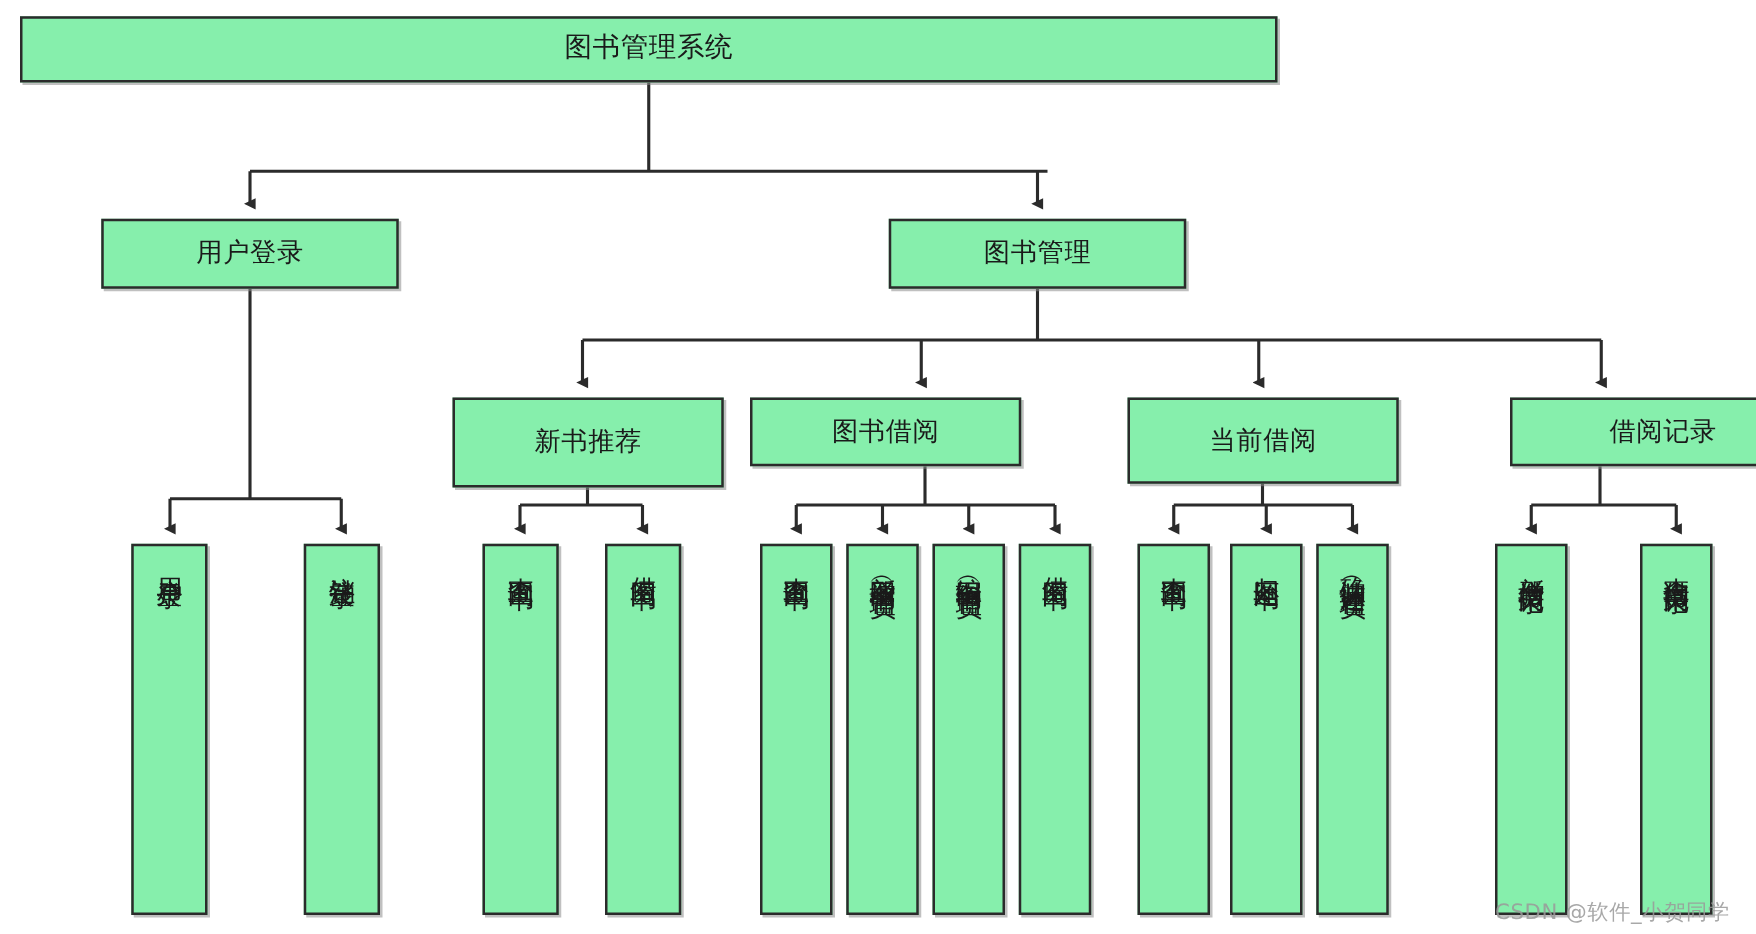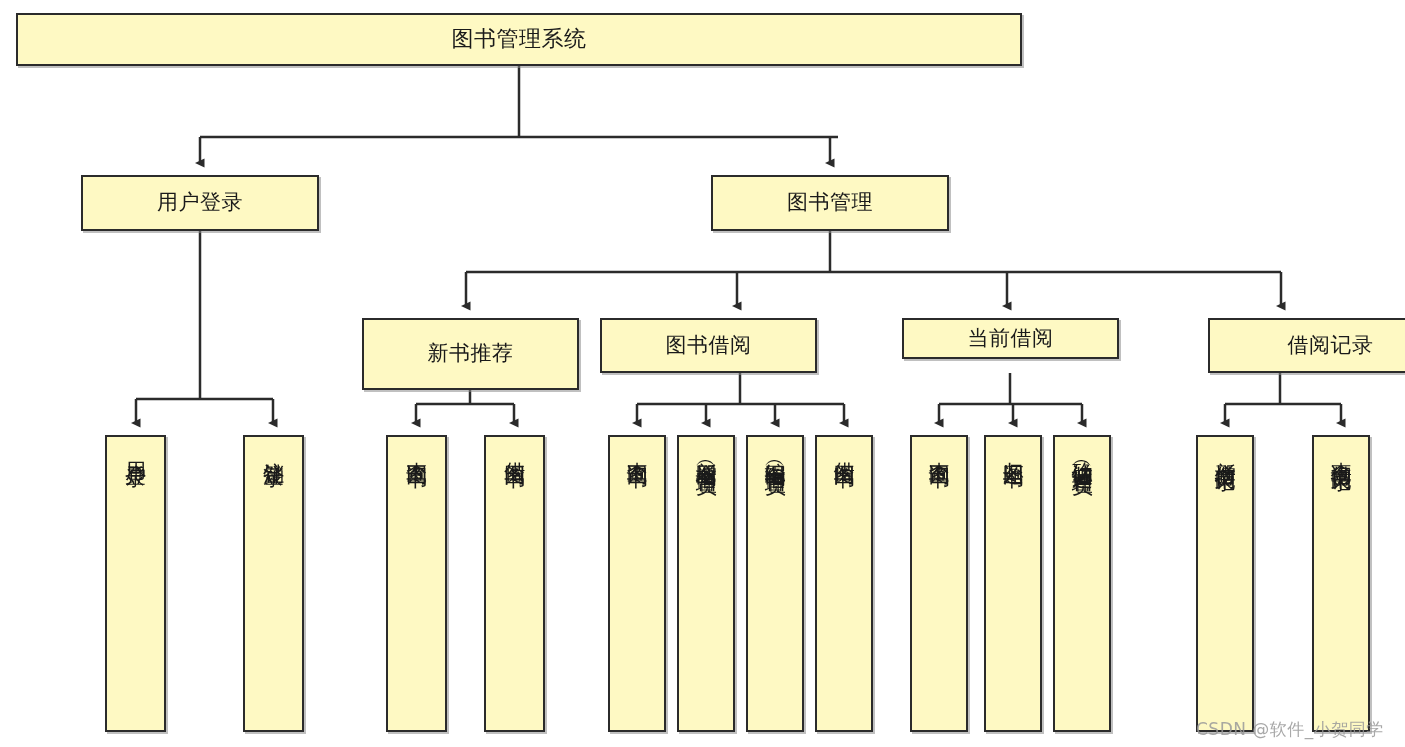--- a/index.html
+++ b/index.html
@@ -22,21 +22,21 @@
     left: 0;
     top: 0;
     width: 1405px;
     height: 747px;
     pointer-events: none;
   }
   .node {
     position: absolute;
     box-sizing: border-box;
     border: 2px solid #2b2b2b;
-    background: #fef9c3;
+    background: #86efac;
     display: flex;
     align-items: center;
     justify-content: center;
     color: #1a1a1a;
     box-shadow: 2px 2px 0 rgba(140,140,140,0.55);
   }
   .node .lbl {
     display: block;
     text-align: center;
     line-height: 1.12;
@@ -187,21 +187,21 @@
   <div class="node h" style="left:711px; top:175px; width:238px; height:56px;">
     <span class="lbl">图书管理</span>
   </div>
 
   <div class="node h" style="left:362px; top:318px; width:217px; height:72px;">
     <span class="lbl">新书推荐</span>
   </div>
   <div class="node h" style="left:600px; top:318px; width:217px; height:55px;">
     <span class="lbl">图书借阅</span>
   </div>
-  <div class="node h" style="left:902px; top:318px; width:217px; height:41px;">
+  <div class="node h" style="left:902px; top:318px; width:217px; height:69px;">
     <span class="lbl">当前借阅</span>
   </div>
   <div class="node h" style="left:1208px; top:318px; width:245px; height:55px;">
     <span class="lbl">借阅记录</span>
   </div>
 
   <div class="node v" style="left:105px; top:435px; width:61px; height:297px;">
     <span class="lbl">用户登录</span>
   </div>
   <div class="node v" style="left:243px; top:435px; width:61px; height:297px;">

